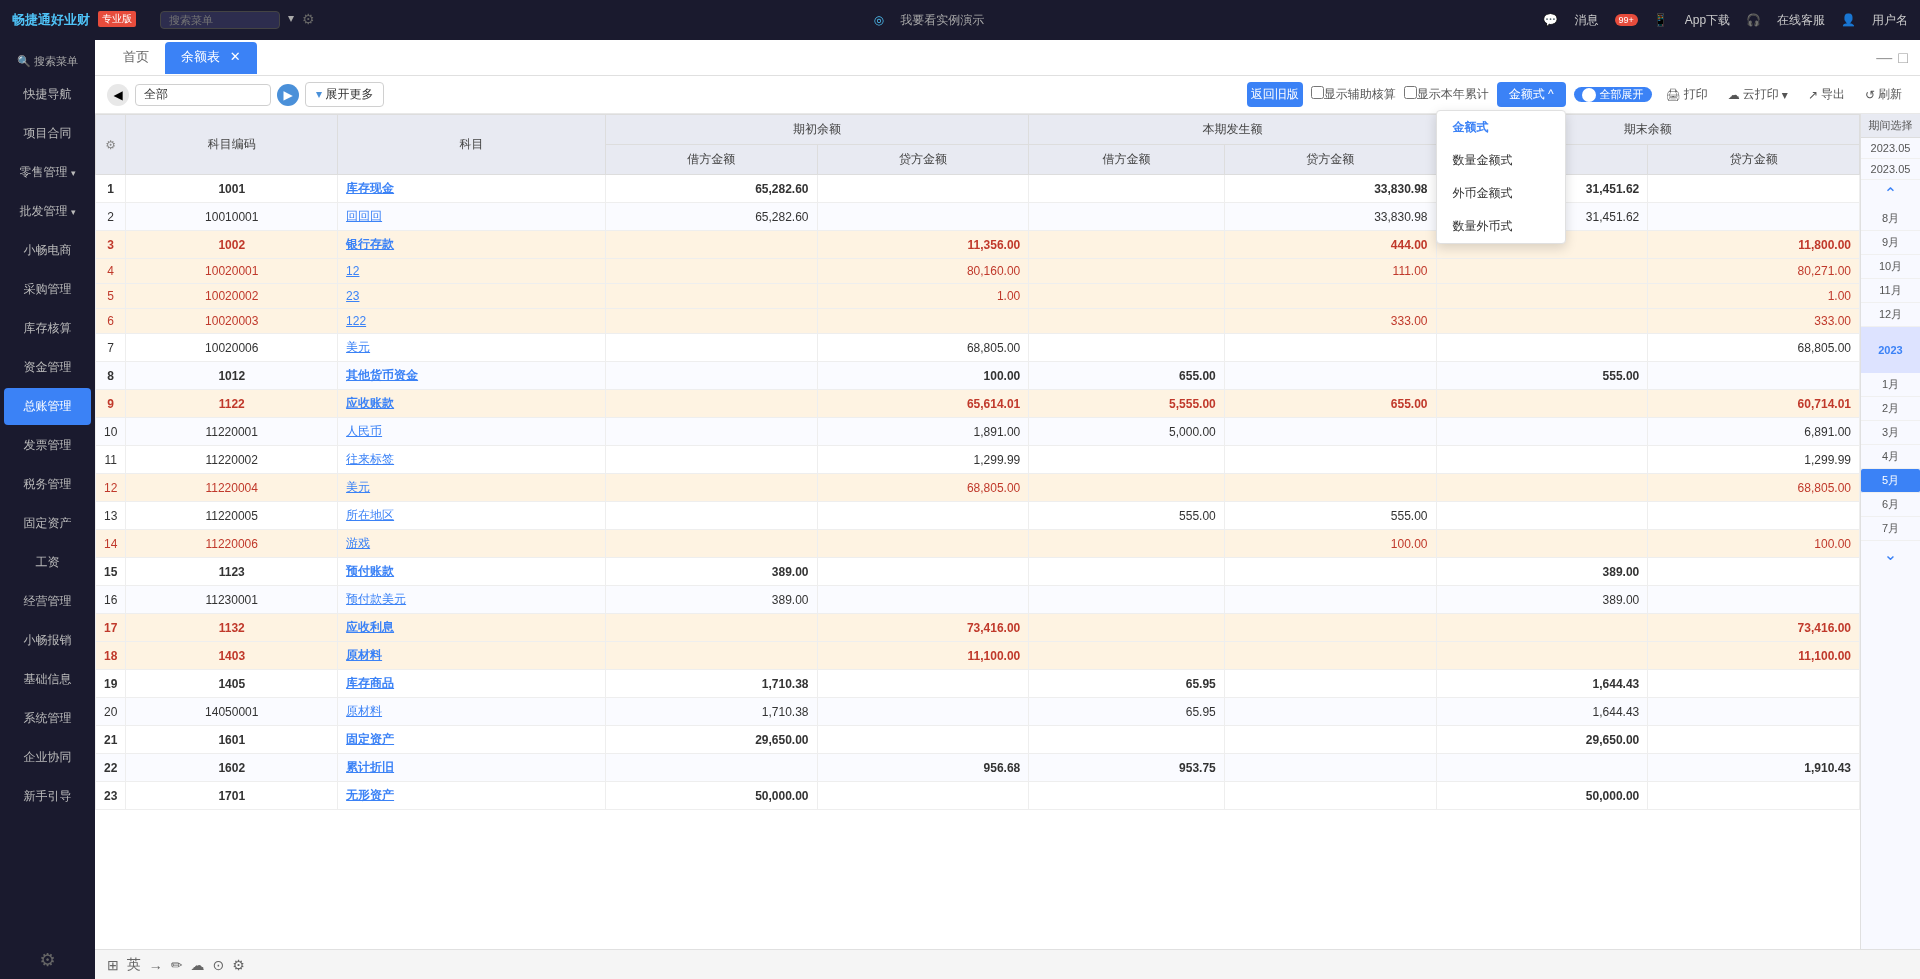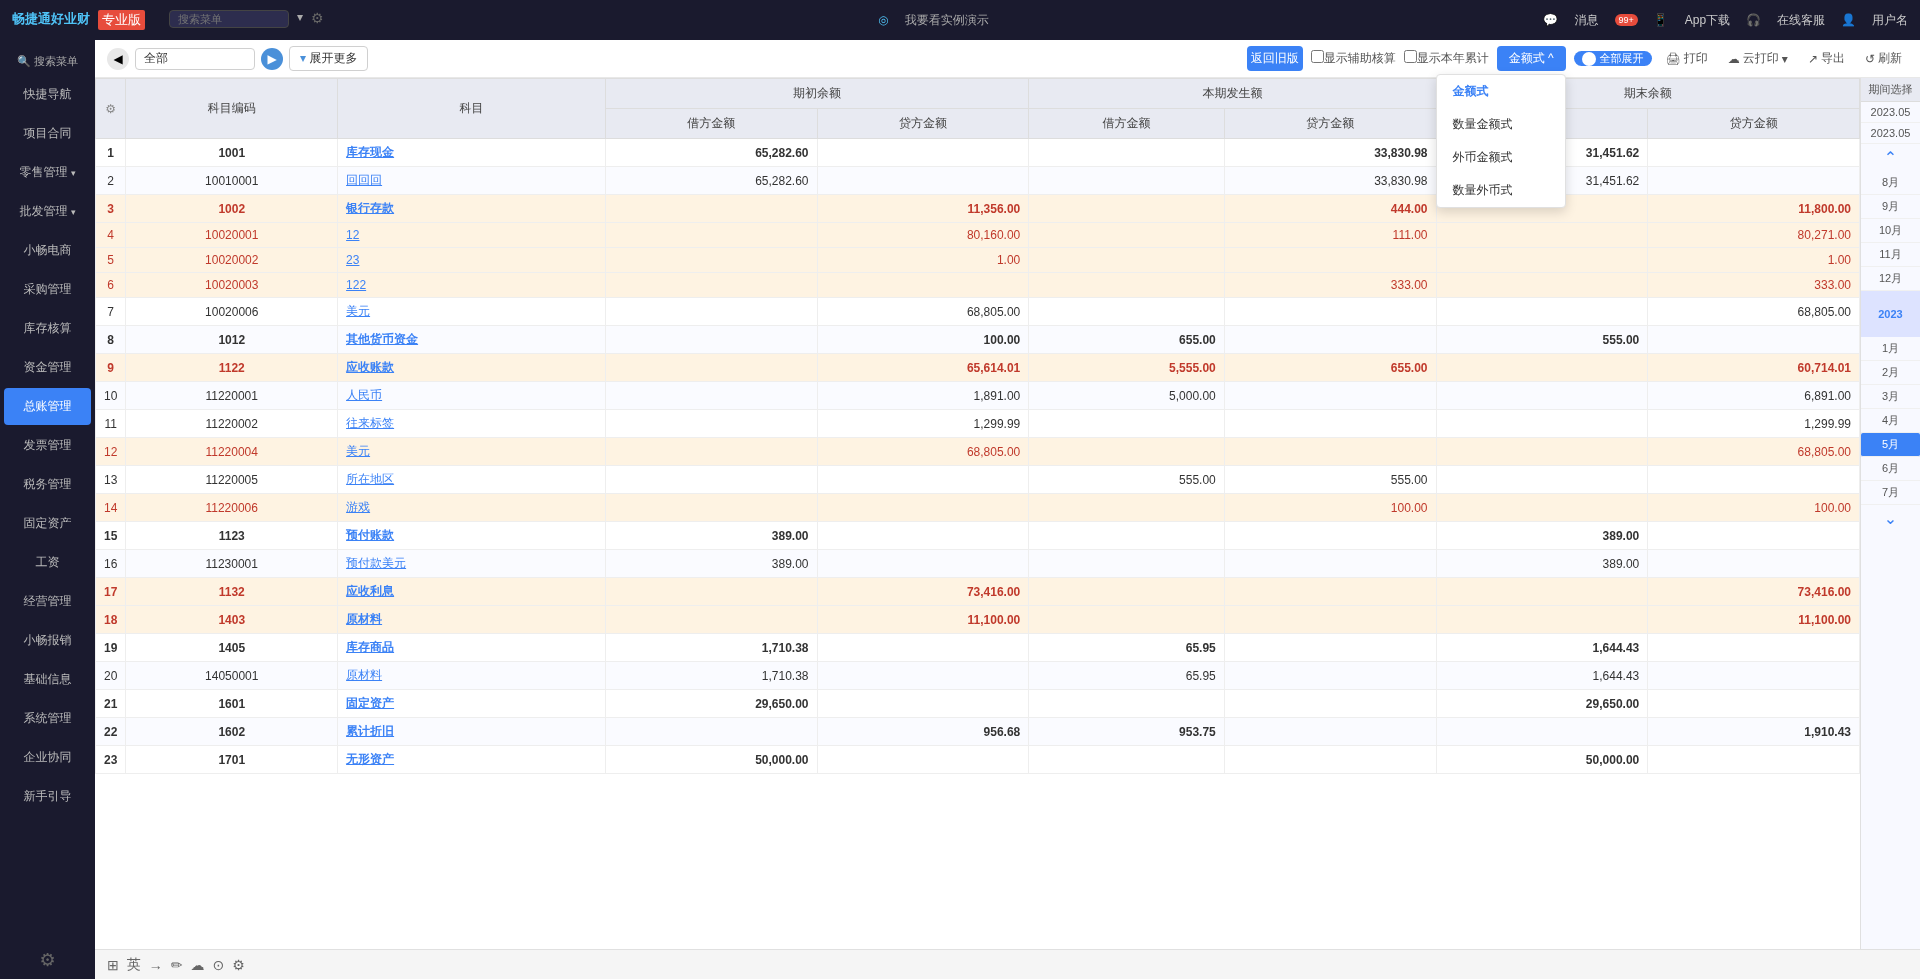--- a/index.html
+++ b/index.html
@@ -10,21 +10,21 @@
       height: 40px;
       background: #1a1a2e;
       display: flex;
       align-items: center;
       padding: 0 12px;
       color: #fff;
       justify-content: space-between;
     }
     .top-bar-left { display: flex; align-items: flex-start; gap: 8px; }
     .app-logo { color: #4fc3f7; font-size: 13px; font-weight: bold; }
-    .app-version { background: #e74c3c; color: #fff; font-size: 13px; padding: 1px 4px; border-radius: 2px; }
+    .app-version { background: #e74c3c; color: #fff; font-size: 10px; padding: 1px 4px; border-radius: 2px; }
     .top-bar-center { display: flex; align-items: center; gap: 16px; color: #ccc; font-size: 12px; }
     .top-bar-right { display: flex; align-items: center; gap: 16px; color: #ccc; font-size: 12px; }
     .badge-red { background: #e74c3c; color: #fff; border-radius: 8px; padding: 1px 4px; font-size: 9px; }
     .top-search { background: #2d2d4e; border: 1px solid #444; border-radius: 4px; color: #ccc; padding: 2px 8px; font-size: 11px; width: 120px; }
 
     
     .main-layout { display: flex; height: calc(100vh - 40px); }
 
     
     .sidebar {
@@ -106,21 +106,21 @@
       border: none;
       cursor: pointer;
       font-size: 12px;
       display: flex; align-items: center; justify-content: center;
     }
     .search-box {
       border: 1px solid #d0d0d0;
       border-radius: 4px;
       padding: 3px 8px;
       font-size: 12px;
-      width: 120px;
+      width: 136px;
       color: #333;
     }
     .expand-btn {
       border: 1px solid #d0d0d0;
       border-radius: 4px;
       padding: 3px 10px;
       font-size: 12px;
       cursor: pointer;
       background: #fff;
       color: #333;
@@ -324,20 +324,31 @@
     <div class="sidebar-item"><span>小畅报销</span></div>
     <div class="sidebar-item"><span>基础信息</span></div>
     <div class="sidebar-item"><span>系统管理</span></div>
     <div class="sidebar-item"><span>企业协同</span></div>
     <div class="sidebar-item"><span>新手引导</span></div>
     <div class="sidebar-bottom">⚙</div>
   </div>
 
   <div class="content-area">
 
+    <div class="tab-bar">
+      <div class="tab-item">首页</div>
+      <div class="tab-item active">
+        <span>余额表</span>
+        <span class="tab-close">✕</span>
+      </div>
+      <div class="tab-bar-right">
+        <span>—</span>
+        <span>□</span>
+      </div>
+    </div>
 
     <div class="toolbar">
       <div class="toolbar-left">
         <button class="nav-btn">◀</button>
         <input class="search-box" value="全部" style="">
         <button class="nav-btn" style="background:#4a90d9;color:#fff;">▶</button>
         <button class="expand-btn">
           <span style="color:#4a90d9;">▾</span>
           <span>展开更多</span>
         </button>

